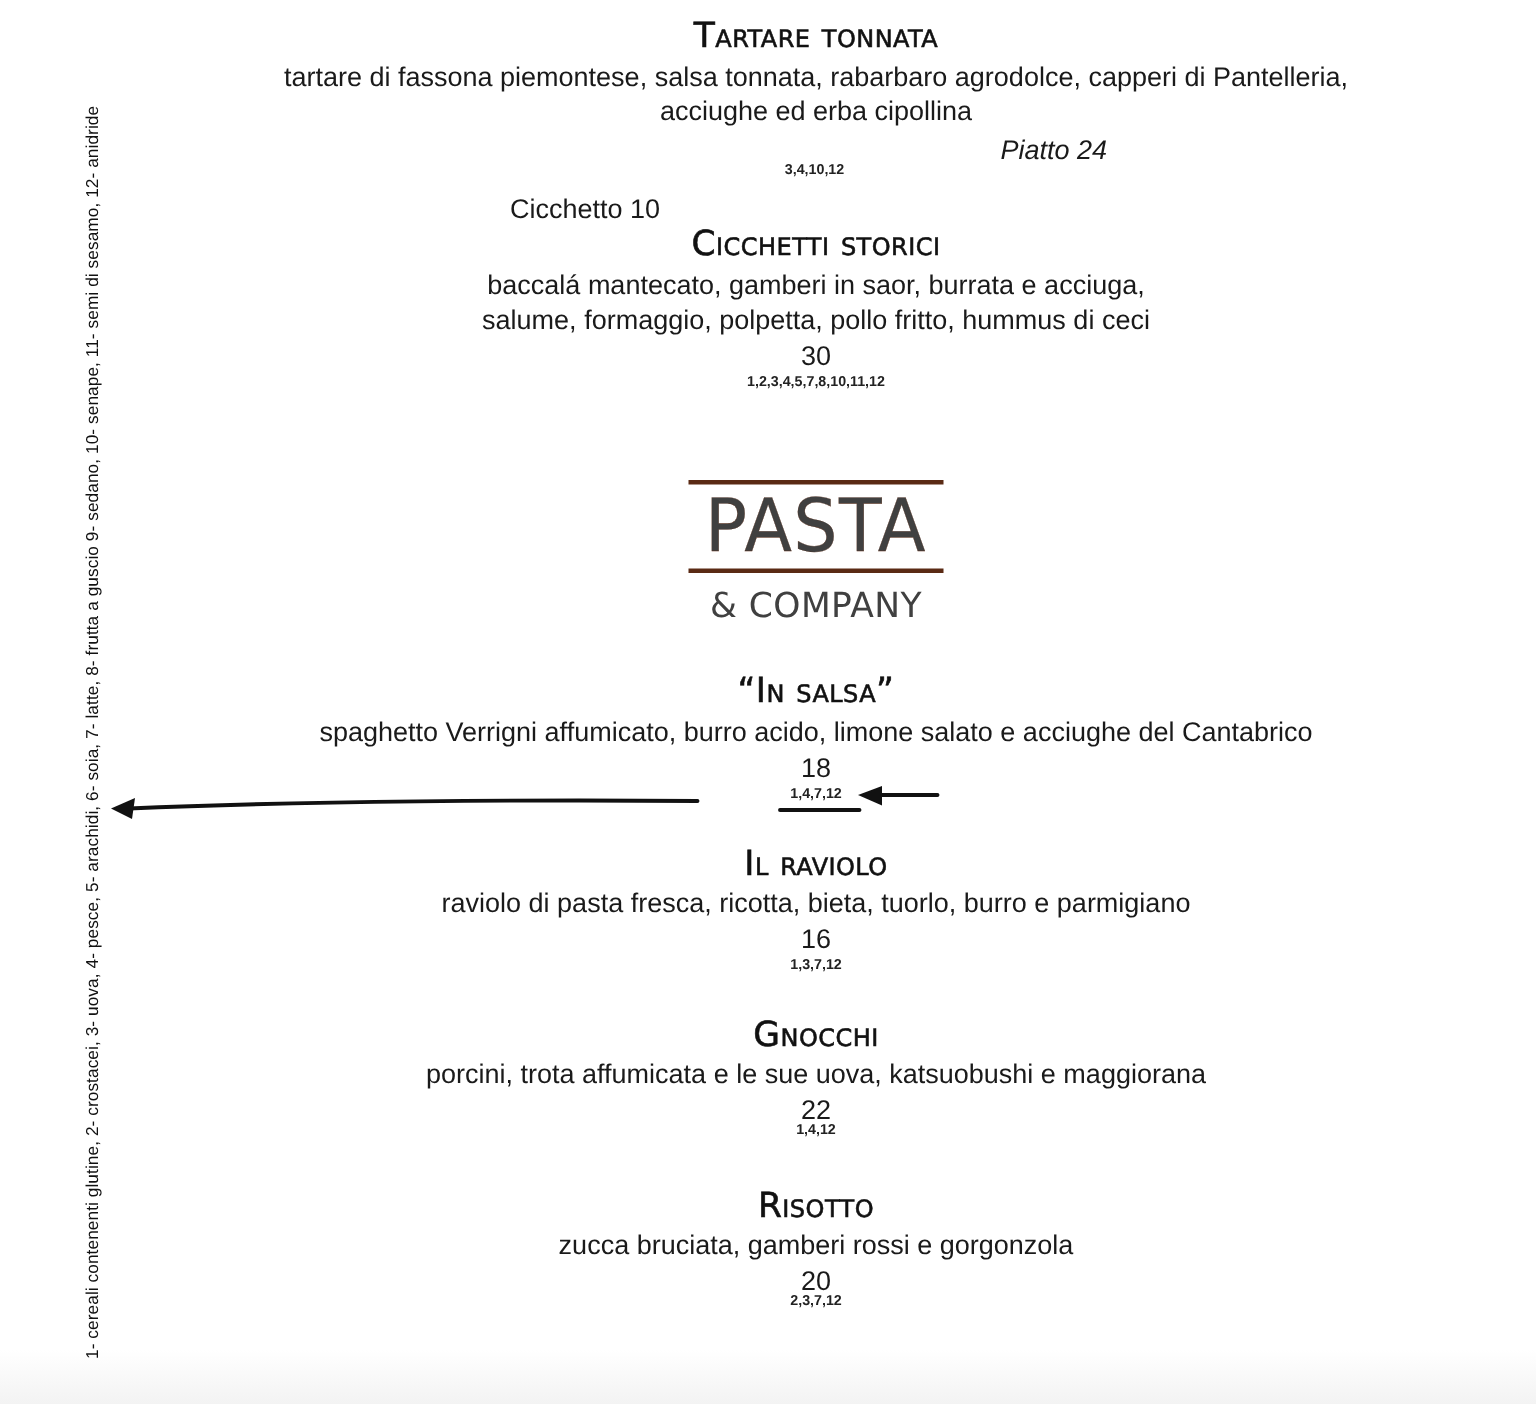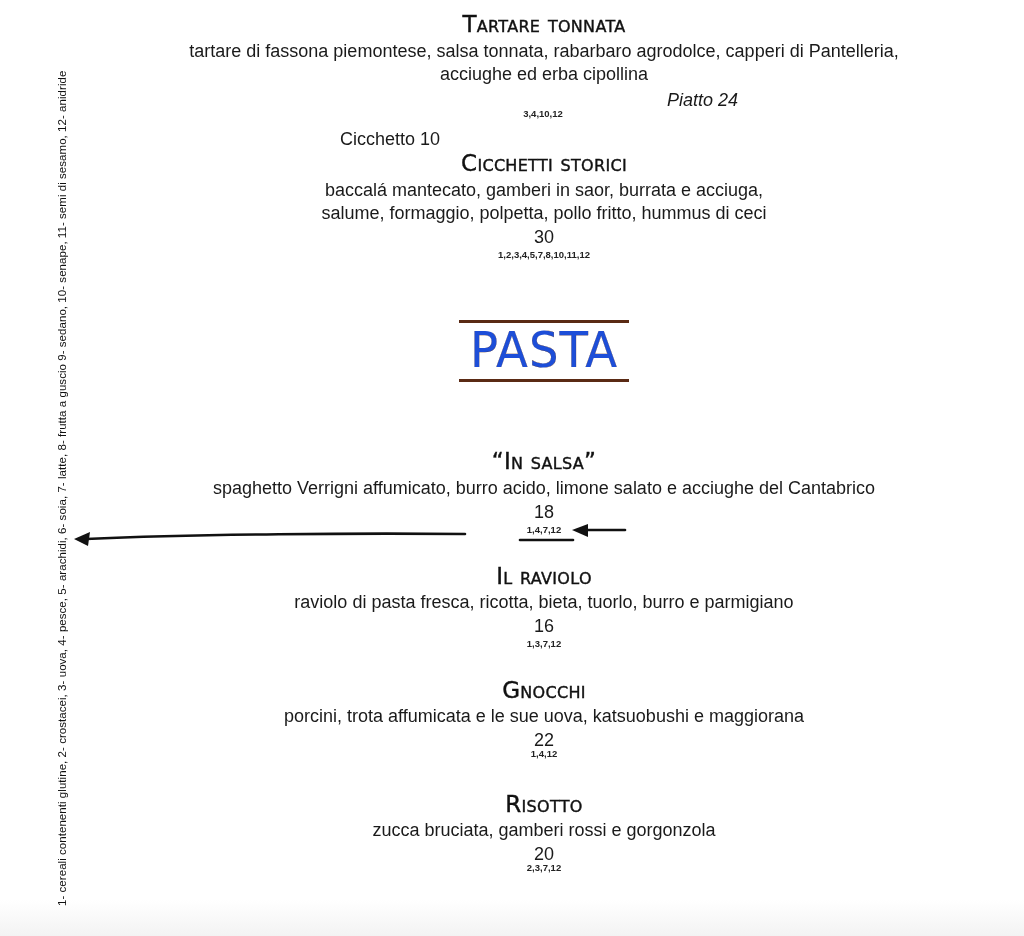--- a/index.html
+++ b/index.html
@@ -83,21 +83,21 @@
       font-size: 18px;
       line-height: 24px;
       font-style: italic;
     }
     .logo {
       position: absolute;
       left: 459px;
       top: 320px;
       width: 170px;
       text-align: center;
-      color: #1d4ed8;
+      color: #404040;
     }
     .logo .rule {
       height: 3px;
       background: #5a2a14;
       width: 170px;
     }
     .logo .logo-main {
       font-family: "DejaVu Sans", sans-serif;
       font-size: 49px;
       line-height: 56px;
@@ -142,20 +142,21 @@
   <div class="item-desc" style="margin-top:3px;">baccalá mantecato, gamberi in saor, burrata e acciuga,</div>
   <div class="item-desc">salume, formaggio, polpetta, pollo fritto, hummus di ceci</div>
   <div class="item-price">30</div>
   <div class="item-allergens">1,2,3,4,5,7,8,10,11,12</div>
 </div>
 
 <div class="logo">
   <div class="rule"></div>
   <div class="logo-main">PASTA</div>
   <div class="rule"></div>
+  <div class="logo-sub">&amp; COMPANY</div>
 </div>
 
 <div class="menu-item" style="top:448px;">
   <div class="item-title">“In salsa”</div>
   <div class="item-desc" style="margin-top:3px;">spaghetto Verrigni affumicato, burro acido, limone salato e acciughe del Cantabrico</div>
   <div class="item-price">18</div>
   <div class="item-allergens">1,4,7,12</div>
 </div>
 
 <svg class="annotation" width="1024" height="936" style="left:0; top:0; pointer-events:none;">

